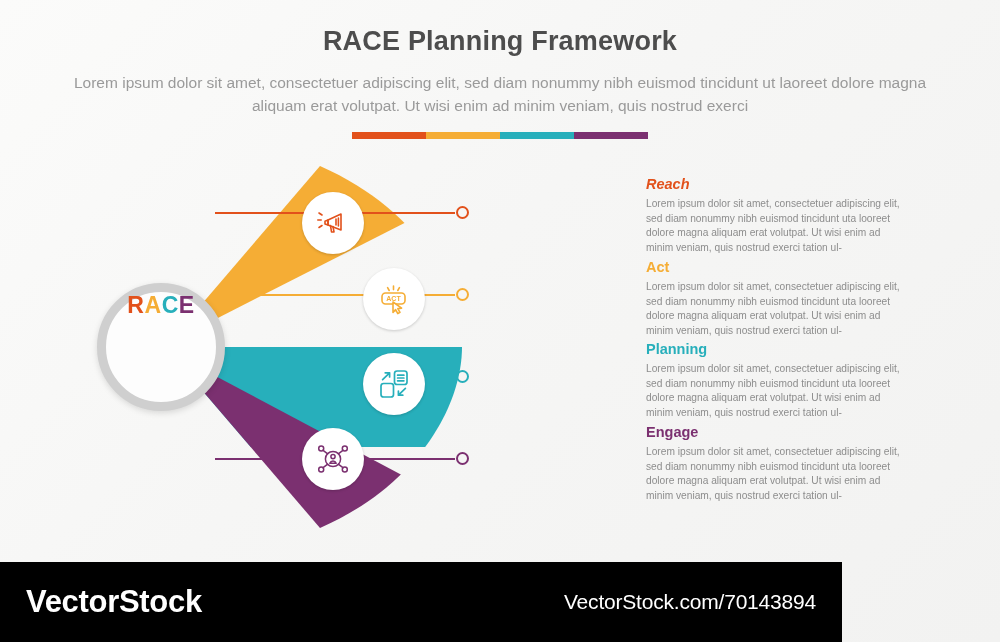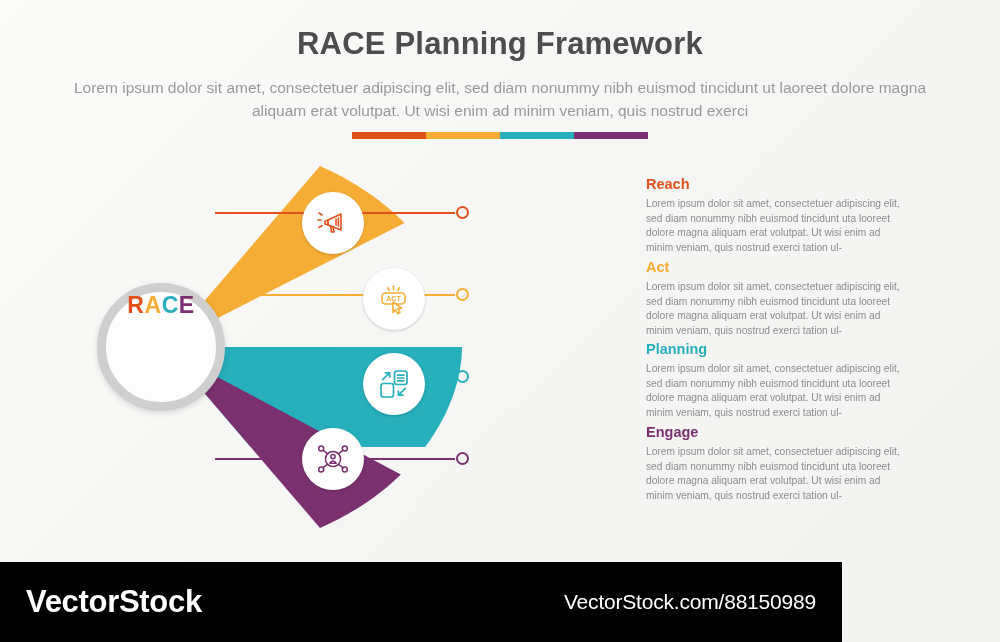--- a/index.html
+++ b/index.html
@@ -20,21 +20,21 @@
 
   
   #header {
     position: absolute;
     left: 0; top: 0;
     width: 1000px;
     text-align: center;
   }
   #page-title {
     margin-top: 26px;
-    font-size: 31px;
+    font-size: 27px;
     font-weight: bold;
     color: #4d4d4d;
     letter-spacing: .2px;
   }
   #subtitle {
     margin: 14px auto 0;
     width: 860px;
     font-size: 15.5px;
     line-height: 23px;
     color: #9a9a9a;
@@ -244,37 +244,37 @@
     </div>
     <div class="connector" style="left:255px; top:226px; width:200px; color:#27AFBB; background:#27AFBB;">
       <span class="dot"></span>
     </div>
     <div class="connector" style="left:215px; top:308px; width:240px; color:#7B3070; background:#7B3070;">
       <span class="dot"></span>
     </div>
   </div>
 
   <div class="info-block" style="left:646px; top:176px;">
-    <div class="info-title" style="color: rgb(226, 81, 27);">Reach</div>
+    <div class="info-title" style="color: rgb(226, 81, 27); font-style: italic;">Reach</div>
     <div class="info-body">Lorem ipsum dolor sit amet, consectetuer adipiscing elit, sed diam nonummy nibh euismod tincidunt uta looreet dolore magna aliquam erat volutpat. Ut wisi enim ad minim veniam, quis nostrud exerci tation ul-</div>
   </div>
 
   <div class="info-block" style="left:646px; top:259px;">
     <div class="info-title" style="color: rgb(245, 173, 53);">Act</div>
     <div class="info-body">Lorem ipsum dolor sit amet, consectetuer adipiscing elit, sed diam nonummy nibh euismod tincidunt uta looreet dolore magna aliquam erat volutpat. Ut wisi enim ad minim veniam, quis nostrud exerci tation ul-</div>
   </div>
 
   <div class="info-block" style="left:646px; top:341px;">
     <div class="info-title" style="color: rgb(39, 175, 187);">Planning</div>
     <div class="info-body">Lorem ipsum dolor sit amet, consectetuer adipiscing elit, sed diam nonummy nibh euismod tincidunt uta looreet dolore magna aliquam erat volutpat. Ut wisi enim ad minim veniam, quis nostrud exerci tation ul-</div>
   </div>
 
   <div class="info-block" style="left:646px; top:424px;">
     <div class="info-title" style="color: rgb(123, 48, 112);">Engage</div>
     <div class="info-body">Lorem ipsum dolor sit amet, consectetuer adipiscing elit, sed diam nonummy nibh euismod tincidunt uta looreet dolore magna aliquam erat volutpat. Ut wisi enim ad minim veniam, quis nostrud exerci tation ul-</div>
   </div>
 
   <div id="footer" style="background: rgb(0, 0, 0);">
     <div id="brand">VectorStock</div>
-    <div id="brand-url">VectorStock.com/88150989</div>
+    <div id="brand-url">VectorStock.com/70143894</div>
   </div>
 
 </div>
 
 </body></html>

